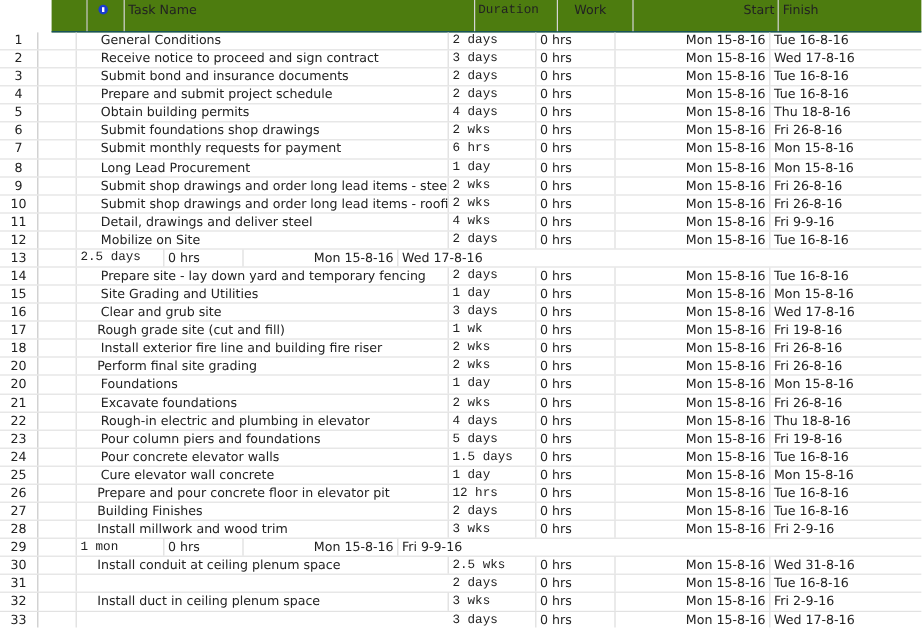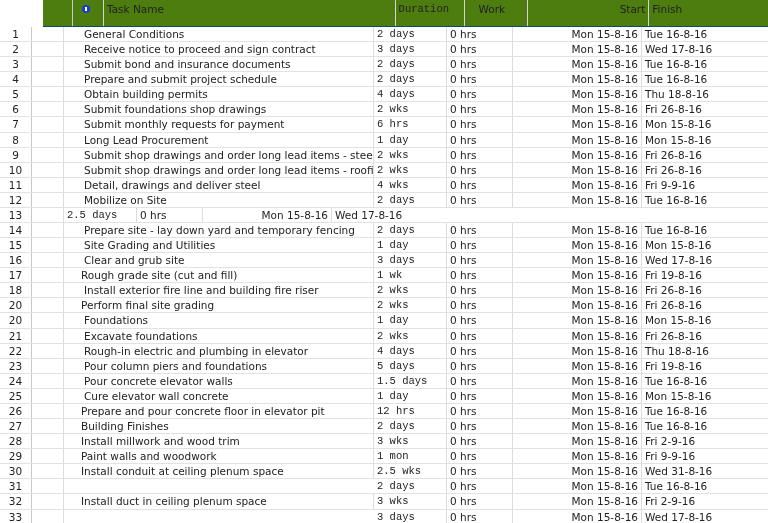--- a/index.html
+++ b/index.html
@@ -286,21 +286,20 @@
         <div class="c ind"></div>
         <div class="c name ind-2">Install millwork and wood trim</div>
         <div class="c dur">3 wks</div>
         <div class="c work">0 hrs</div>
         <div class="c start">Mon 15-8-16</div>
         <div class="c finish">Fri 2-9-16</div>
       </div>
       <div class="row">
         <div class="c id">29</div>
         <div class="c ind"></div>
-        <div class="c name ind-2">Paint walls and woodwork</div>
         <div class="c dur">1 mon</div>
         <div class="c work">0 hrs</div>
         <div class="c start">Mon 15-8-16</div>
         <div class="c finish">Fri 9-9-16</div>
       </div>
       <div class="row">
         <div class="c id">30</div>
         <div class="c ind"></div>
         <div class="c name ind-2">Install conduit at ceiling plenum space</div>
         <div class="c dur">2.5 wks</div>

